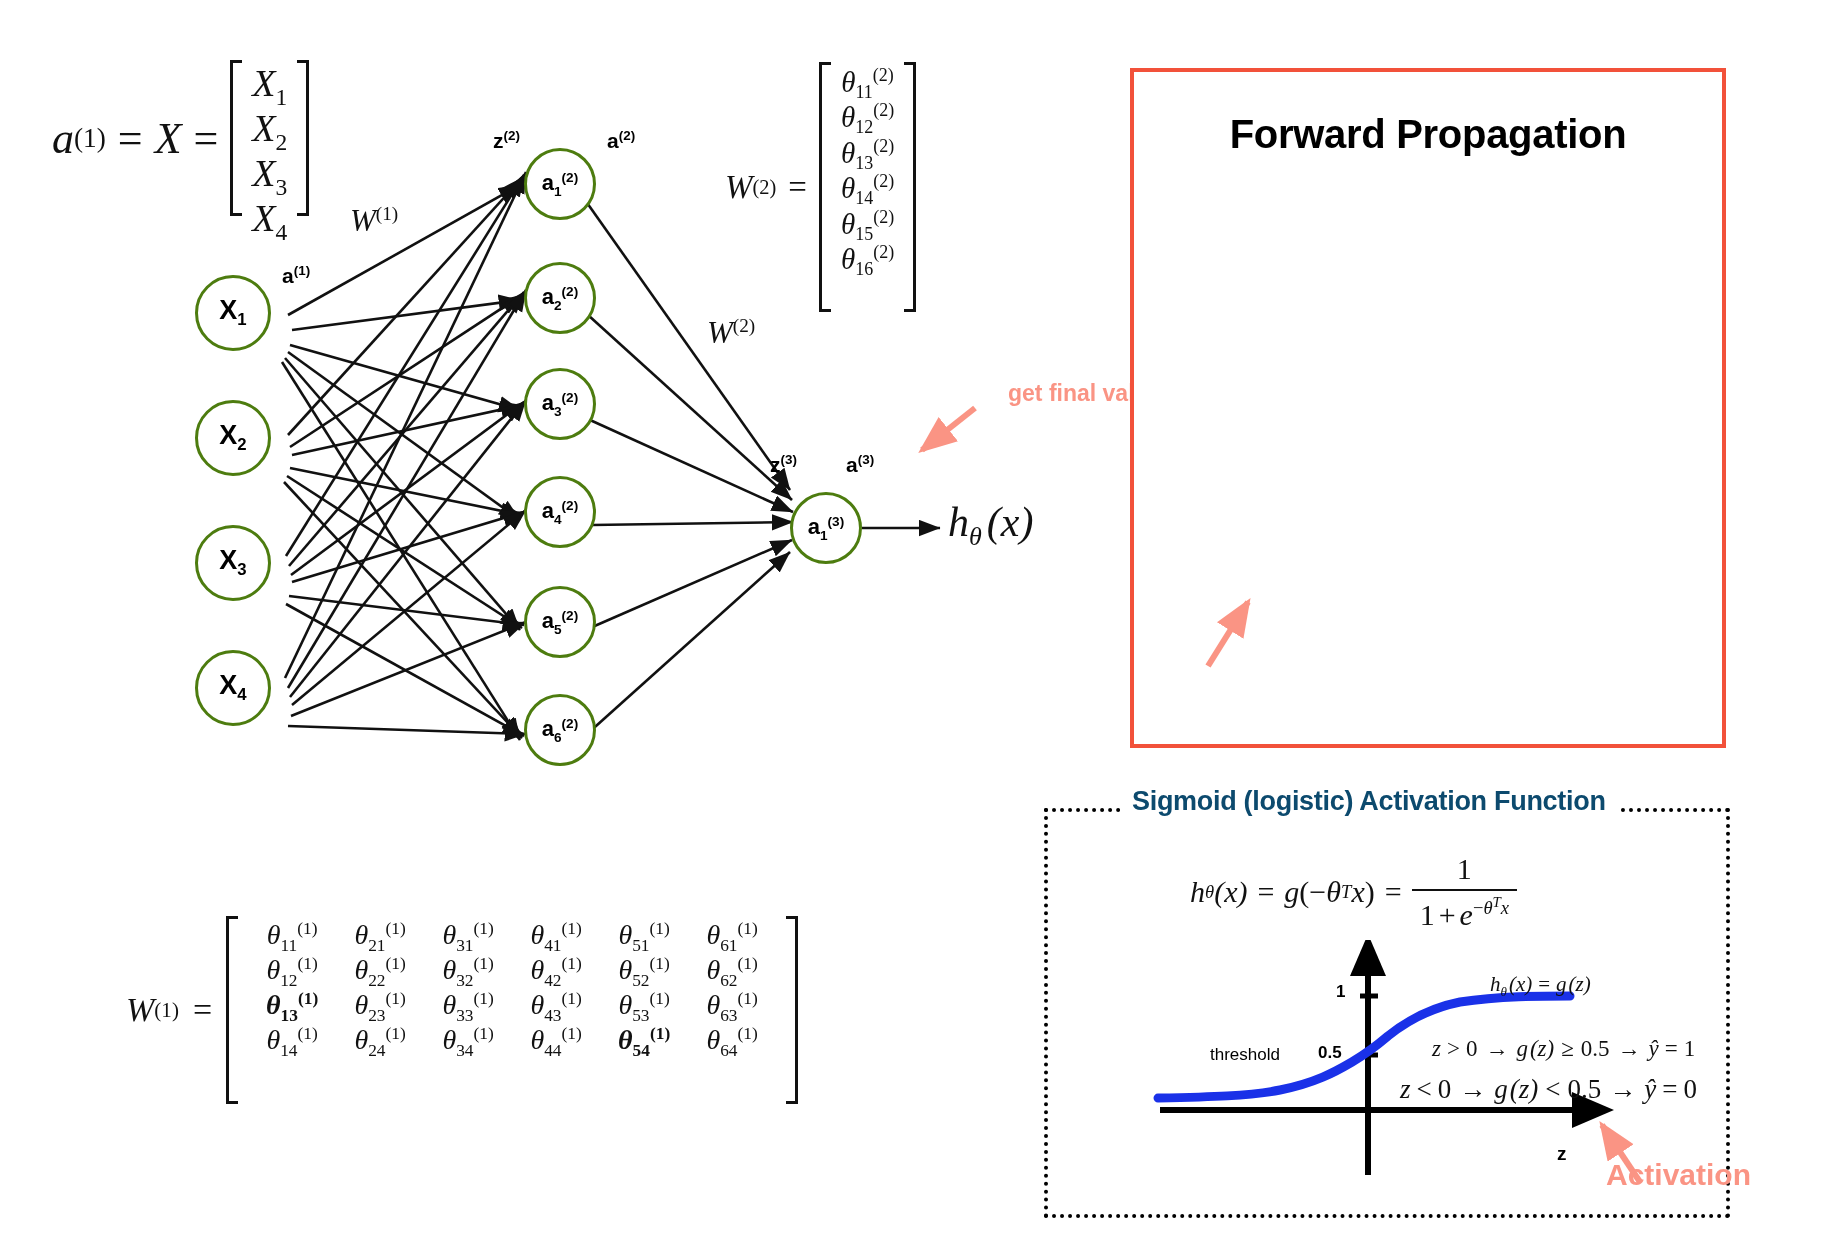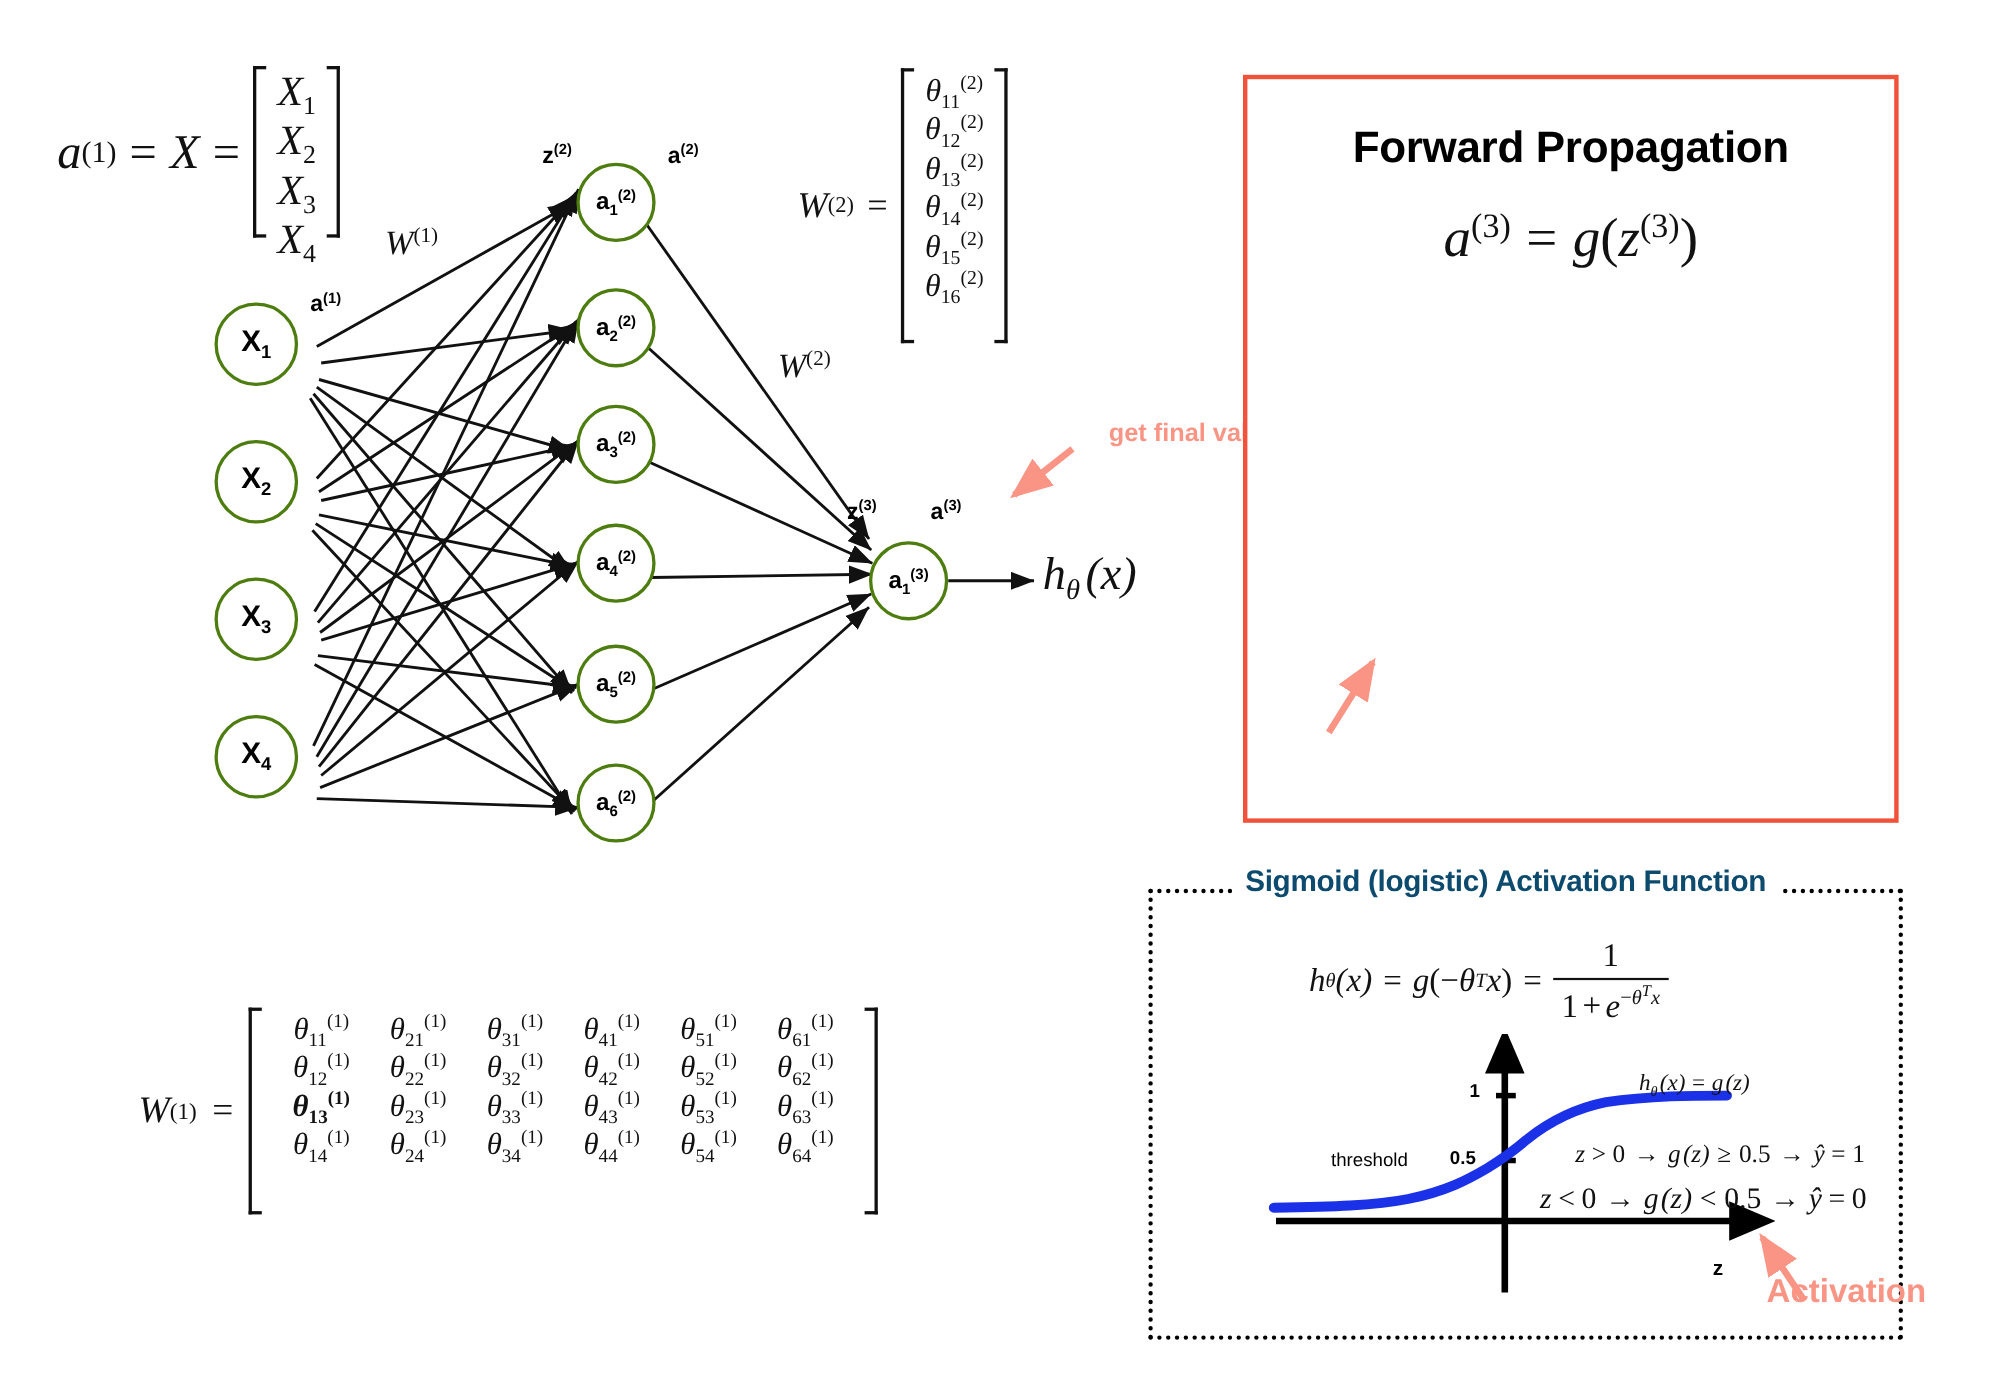--- a/index.html
+++ b/index.html
@@ -281,42 +281,39 @@
             <span class="matcell" style="width:88px;"><span class="mi">θ</span><span class="sub">33</span><span class="sup">(1)</span></span>
             <span class="matcell" style="width:88px;"><span class="mi">θ</span><span class="sub">43</span><span class="sup">(1)</span></span>
             <span class="matcell" style="width:88px;"><span class="mi">θ</span><span class="sub">53</span><span class="sup">(1)</span></span>
             <span class="matcell" style="width:88px;"><span class="mi">θ</span><span class="sub">63</span><span class="sup">(1)</span></span>
           </div>
           <div class="matrow">
             <span class="matcell" style="width:88px;"><span class="mi">θ</span><span class="sub">14</span><span class="sup">(1)</span></span>
             <span class="matcell" style="width:88px;"><span class="mi">θ</span><span class="sub">24</span><span class="sup">(1)</span></span>
             <span class="matcell" style="width:88px;"><span class="mi">θ</span><span class="sub">34</span><span class="sup">(1)</span></span>
             <span class="matcell" style="width:88px;"><span class="mi">θ</span><span class="sub">44</span><span class="sup">(1)</span></span>
-            <span class="matcell" style="width:88px;"><span class="mi">θ</span><span class="sub">54</span><span class="sup">(1)</span></span>
+            <span class="matcell" style="width:88px;font-weight:bold;"><span class="mi">θ</span><span class="sub">54</span><span class="sup">(1)</span></span>
             <span class="matcell" style="width:88px;"><span class="mi">θ</span><span class="sub">64</span><span class="sup">(1)</span></span>
           </div>
         </span>
         <span class="brk brkR">
             <span class="v"></span>
             <span class="t"></span>
             <span class="b"></span>
           </span>
       </span>
     </span>
   </div>
 
   <div class="fpbox" style="left:1130px;top:68px;width:596px;height:680px;">
     <div class="fptitle" style="margin-top:40px;font-size:40px;">Forward Propagation</div>
 
 
 
 
-    <div class="math" style="text-align:center;margin-top:30px;font-size:50px;">
-      <span class="mi">a</span><span class="sup">(3)</span><span style="margin:0 14px;">=</span><span class="mi">g</span><span>(</span><span class="mi">z</span><span class="sup">(3)</span><span>)</span>
-    </div>
   </div>
 
   <svg class="abs" style="left:1180px;top:588px;" width="120" height="90">
     <defs>
       <marker id="sal2" markerWidth="7" markerHeight="7" refX="5.6" refY="2.6" orient="auto" markerUnits="strokeWidth">
         <path d="M0,0 L0,5.2 L6.4,2.6 z" fill="#FA9484"></path>
       </marker>
     </defs>
     <line x1="28" y1="78" x2="68" y2="14" stroke="#FA9484" stroke-width="6" marker-end="url(#sal2)"></line>
   </svg>

